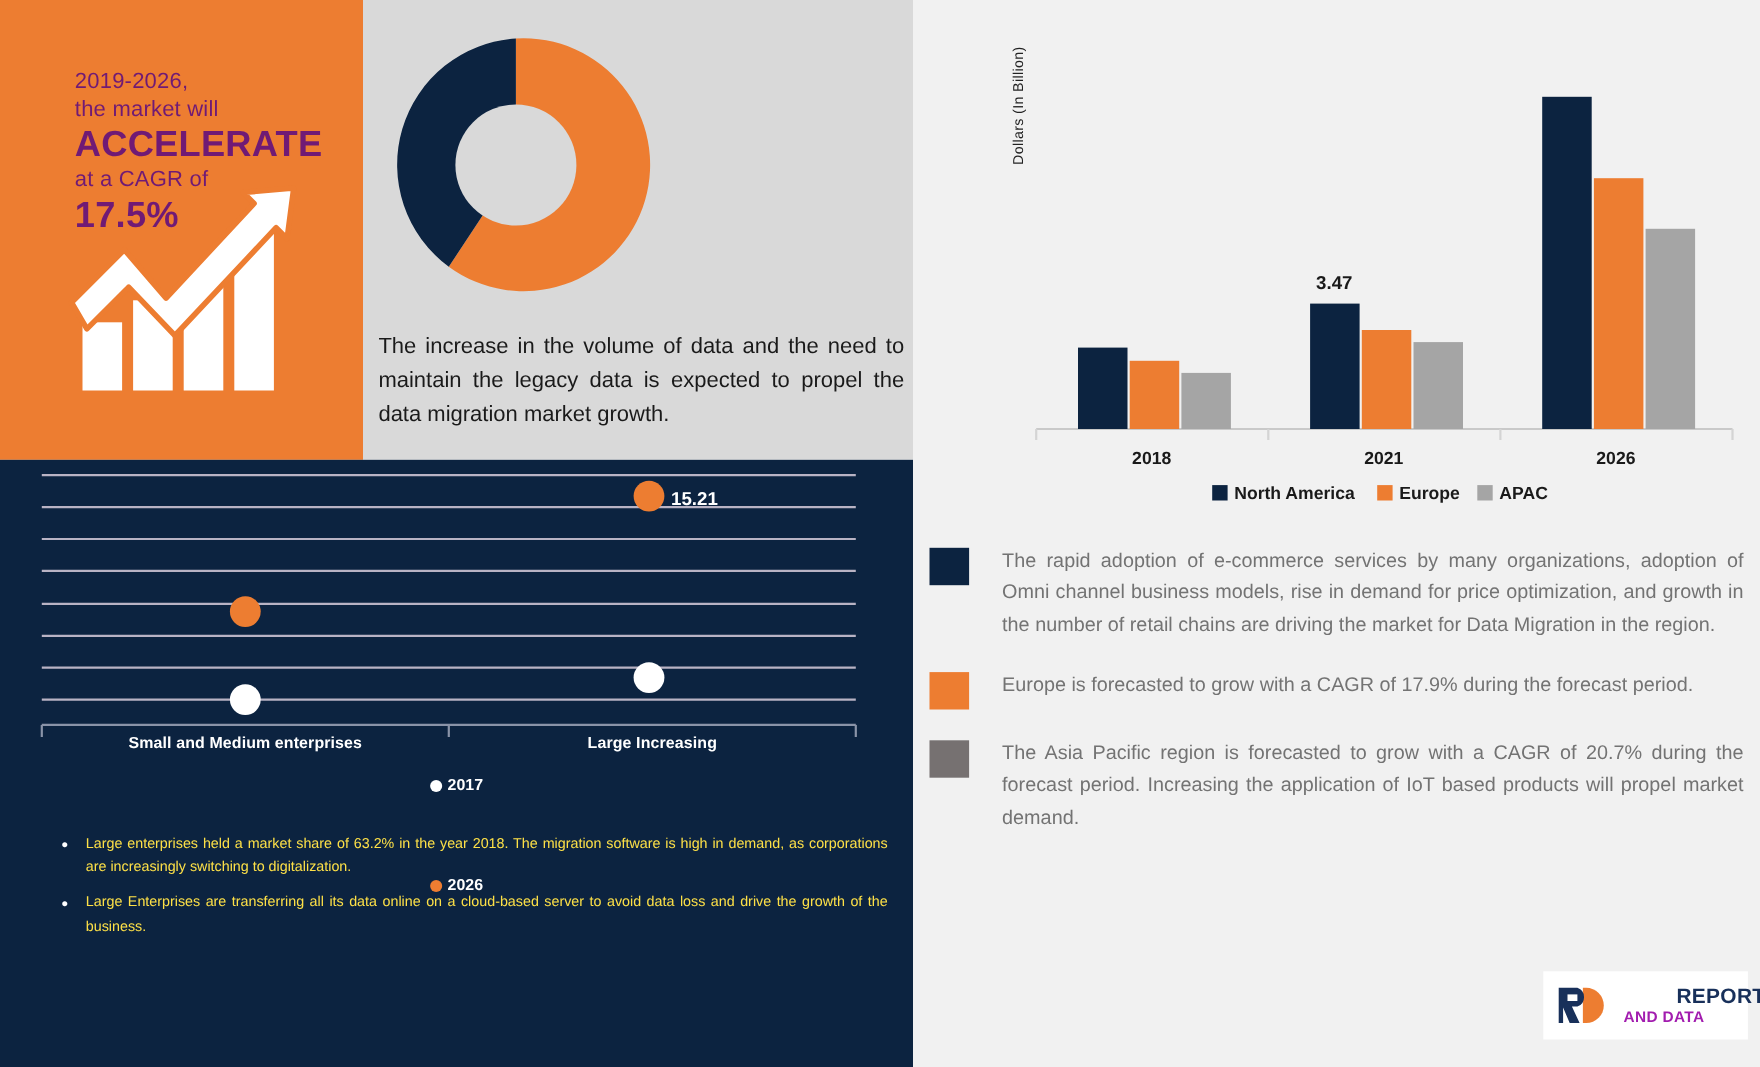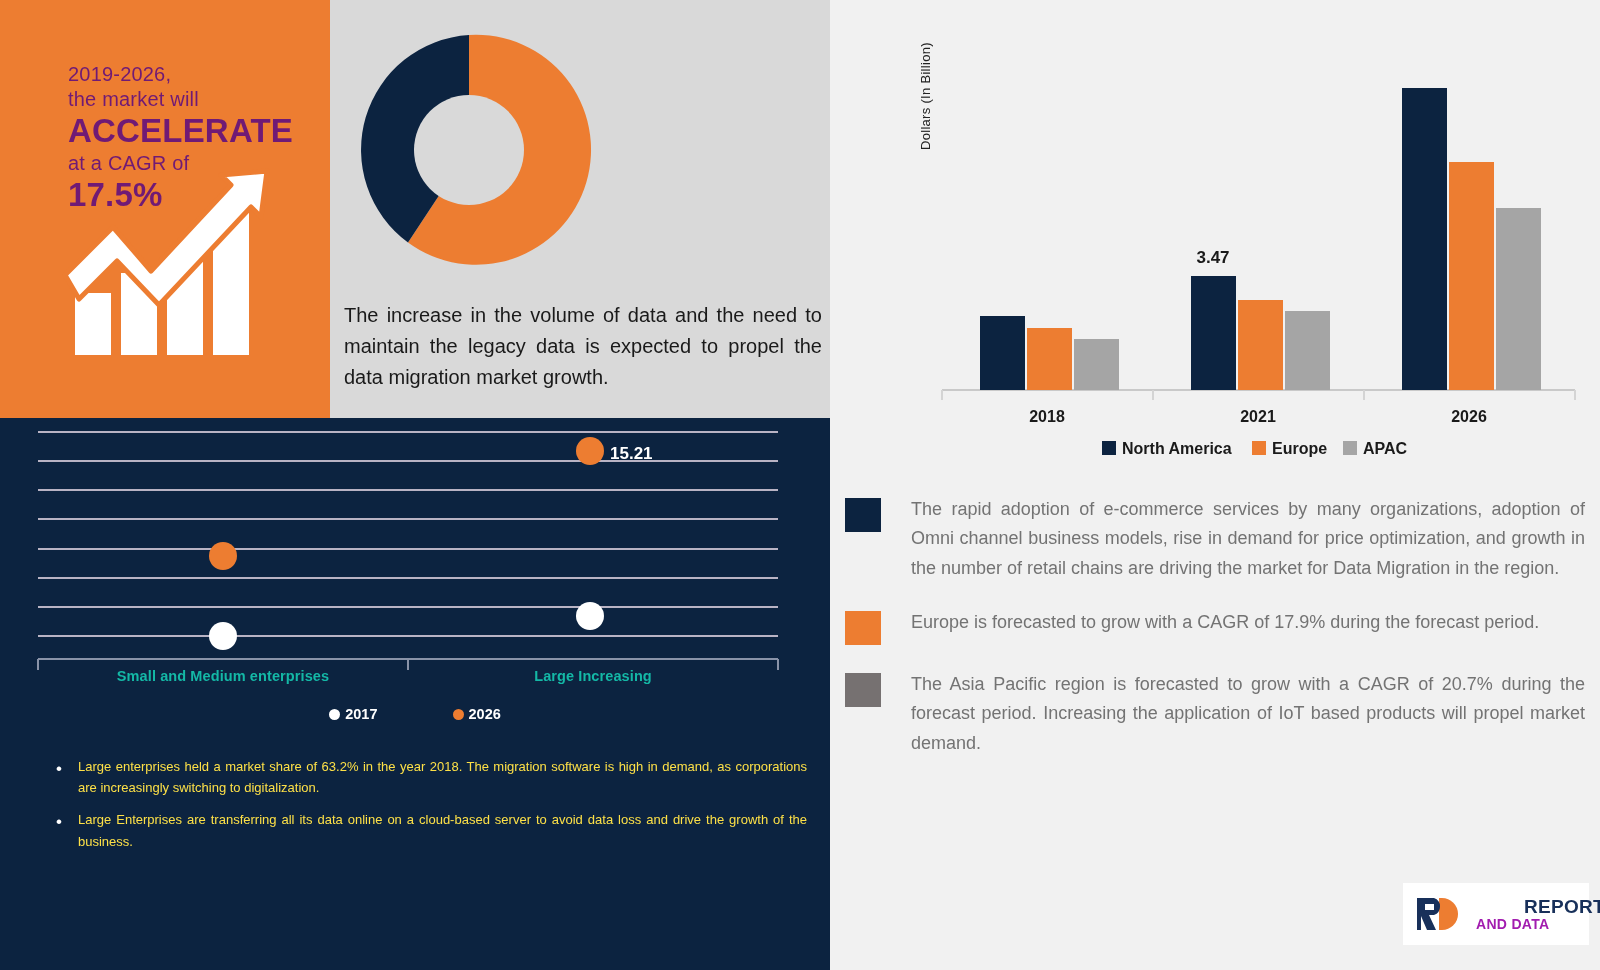--- a/index.html
+++ b/index.html
@@ -51,26 +51,26 @@
   }
 
   
   #dotplot { position: absolute; left: 0px; top: 0px; width: 830px; height: 290px; }
 
   #dotplot-cat-labels {
     position: absolute; left: 38px; top: 250px; width: 740px; height: 24px;
     display: flex;
   }
   .cat-label {
-    flex: 1; text-align: center; color: #14b8a6;
+    flex: 1; text-align: center; color: #ffffff;
     font-size: 14.5px; font-weight: 700; letter-spacing: .1px;
   }
   #dotplot-legend {
     position: absolute; left: 0; top: 288px; width: 830px;
-    display: flex; justify-content: center; gap: 75px; align-items: center;
+    display: flex; justify-content: center; gap: 75px; align-items: center; flex-direction: column;
   }
   .legend-item { display: flex; align-items: center; gap: 5px; }
   .legend-dot { width: 11px; height: 11px; border-radius: 50%; display: inline-block; }
   .legend-txt { color: #ffffff; font-size: 14.5px; font-weight: 700; }
 
   
   #navy-bullets {
     position: absolute; left: 52px; top: 338px; width: 755px;
     color: #fde047; font-size: 13px; line-height: 1.63; text-align: justify;
   }

